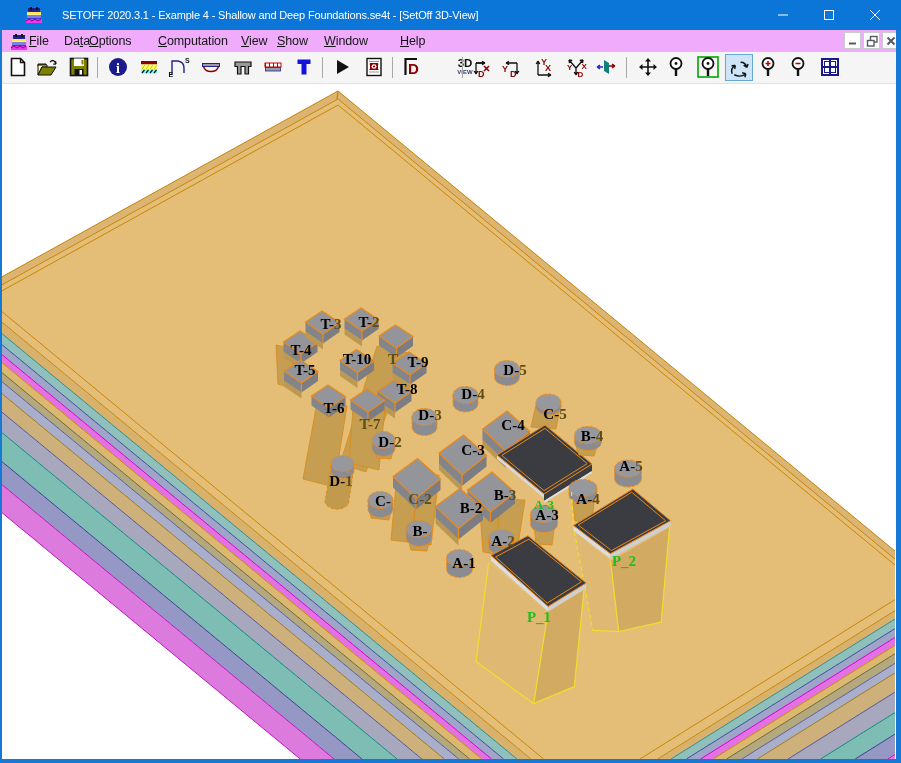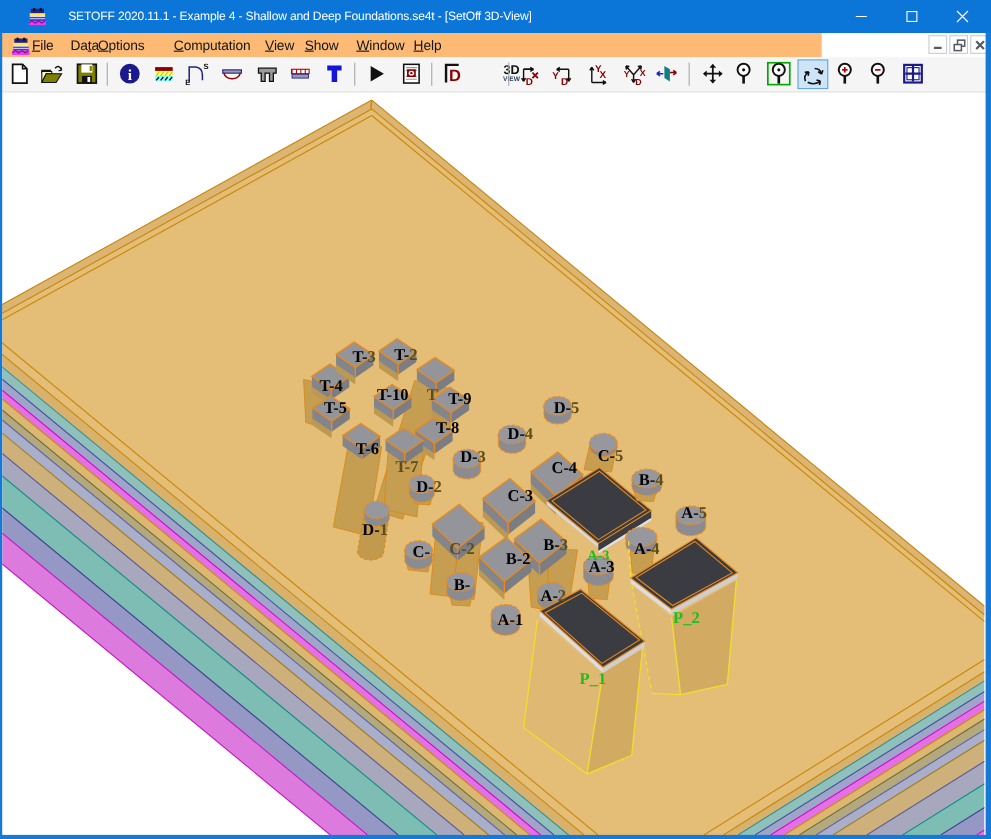--- a/index.html
+++ b/index.html
@@ -1,20 +1,20 @@
 <!DOCTYPE html>
 <html><head><meta charset="utf-8">
 <style>
 *{margin:0;padding:0;box-sizing:border-box}
 body{width:901px;height:763px;position:relative;overflow:hidden;font-family:"Liberation Sans",sans-serif;background:#fff}
 #titlebar{position:absolute;left:0;top:0;width:901px;height:30px;background:#0C76D8;color:#fff}
 #title{position:absolute;left:62px;top:9px;font-size:11px;letter-spacing:-0.15px;white-space:nowrap}
 #appicon{position:absolute;left:26px;top:7px;width:16px;height:16px}
 .wbtn{position:absolute;top:0;width:46px;height:30px;color:#fff}
-#menubar{position:absolute;left:1px;top:30px;width:746px;height:22px;background:#fdba74;font-size:12.5px;letter-spacing:-0.1px;color:#151515}
+#menubar{position:absolute;left:1px;top:30px;width:899px;height:22px;background:#f0abfc;font-size:12.5px;letter-spacing:-0.1px;color:#151515}
 .mi{position:absolute;top:4px}
 #mdiicon{position:absolute;left:10px;top:4px;width:14px;height:14px}
 .mdib{position:absolute;top:2px;width:17px;height:17px;border:1px solid #C8CCD0;background:#fff}
 #toolbar{position:absolute;left:1px;top:52px;width:899px;height:32px;background:#F5F5F5;border-bottom:1px solid #E2E2E2}
 .tbi{position:absolute;top:4px;width:22px;height:22px}
 .tbi.hl{width:28px;height:27px;top:2px;background:#CDE5F7;border:1px solid #66A7D8;padding:2px}
 .sep{position:absolute;top:5px;width:1px;height:21px;background:#A8A8A8}
 #client{position:absolute;left:2px;top:84px;width:894px;height:675px;background:#fff}
 #borderL{position:absolute;left:0;top:30px;width:2px;height:733px;background:#1779D6}
 #borderR{position:absolute;left:896px;top:30px;width:5px;height:733px;background:#1779D6}
@@ -270,21 +270,21 @@
   <div id="appicon"><svg width="16" height="16" viewBox="0 0 16 16">
 <rect x="2" y="1" width="12" height="4" fill="#22228a"></rect>
 <rect x="4" y="0" width="2" height="3" fill="#111"></rect>
         <rect x="10" y="0" width="2" height="3" fill="#111"></rect>
 <rect x="1" y="5" width="14" height="3" fill="#ffe94e"></rect>
 <rect x="1" y="8" width="14" height="4" fill="#3a3ad4"></rect>
 <path d="M1 8 h14 M1 10 h14" stroke="#fff" stroke-width="0.7"></path>
 <rect x="0" y="12" width="16" height="4" fill="#e93ae9"></rect>
 <path d="M0 14 l3-2 3 2 3-2 3 2 3-2" stroke="#8a008a" fill="none"></path>
 </svg></div>
-  <div id="title">SETOFF 2020.11.1 - Example 4 - Shallow and Deep Foundations.se4t - [SetOff 3D-View]</div>
+  <div id="title">SETOFF 2020.3.1 - Example 4 - Shallow and Deep Foundations.se4t - [SetOff 3D-View]</div>
   <div class="wbtn" style="left:760px"><svg width="46" height="30">
         <path d="M18 15 h10" stroke="#fff"></path>
       </svg></div>
   <div class="wbtn" style="left:806px"><svg width="46" height="30">
         <rect x="18.5" y="10.5" width="9" height="9" fill="none" stroke="#fff"></rect>
       </svg></div>
   <div class="wbtn" style="left:852px"><svg width="46" height="30">
         <path d="M18 10 l10 10 M28 10 l-10 10" stroke="#fff"></path>
       </svg></div>
 </div>
@@ -299,21 +299,21 @@
 <rect x="0" y="12" width="16" height="4" fill="#e93ae9"></rect>
 <path d="M0 14 l3-2 3 2 3-2 3 2 3-2" stroke="#8a008a" fill="none"></path>
 </svg></div>
   <span class="mi" style="left:28px"><u>F</u>ile</span>
     <span class="mi" style="left:63px">Da<u>t</u>a</span>
     <span class="mi" style="left:88px"><u>O</u>ptions</span>
     <span class="mi" style="left:157px"><u>C</u>omputation</span>
     <span class="mi" style="left:240px"><u>V</u>iew</span>
     <span class="mi" style="left:276px"><u>S</u>how</span>
     <span class="mi" style="left:323px"><u>W</u>indow</span>
-    <span class="mi" style="left:375px"><u>H</u>elp</span>
+    <span class="mi" style="left:399px"><u>H</u>elp</span>
   <div class="mdib" style="left:843px"><svg width="16" height="16">
         <path d="M4 10.5 h7" stroke="#555A63" stroke-width="2"></path>
       </svg></div>
   <div class="mdib" style="left:862px"><svg width="16" height="16">
         <rect x="6.5" y="3.5" width="6.5" height="5.5" fill="none" stroke="#555A63" stroke-width="1.4"></rect>
         <rect x="3.5" y="7.5" width="6.5" height="5.5" fill="#fff" stroke="#555A63" stroke-width="1.4"></rect>
       </svg></div>
   <div class="mdib" style="left:881px"><svg width="16" height="16">
         <path d="M4.5 4.5 l7 7 M11.5 4.5 l-7 7" stroke="#555A63" stroke-width="2"></path>
       </svg></div>

